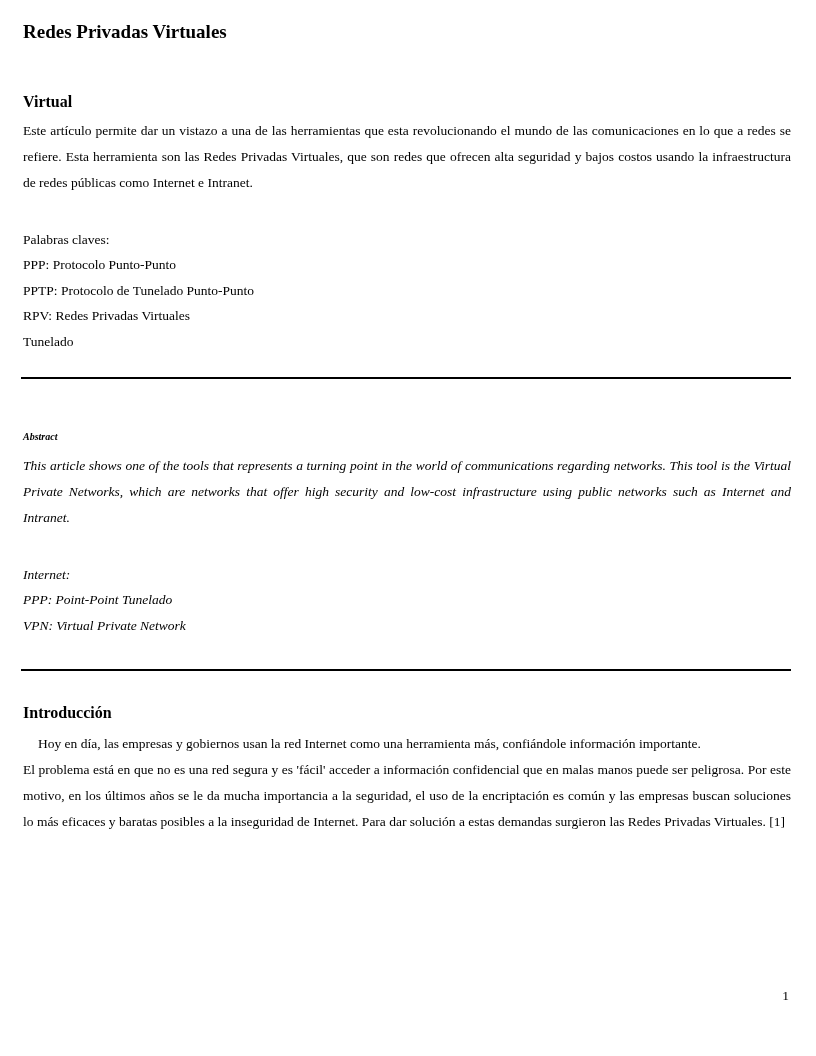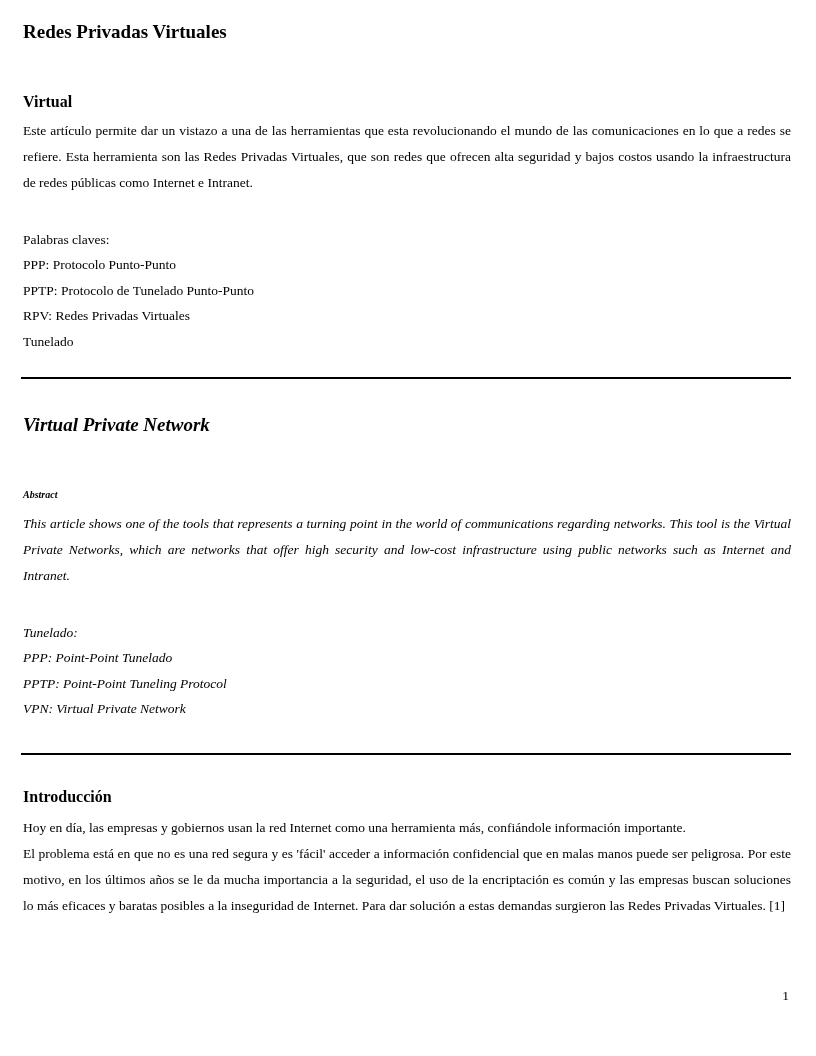--- a/index.html
+++ b/index.html
@@ -65,21 +65,21 @@
   .rule2 { margin-top: 31px; }
   .intro-heading {
     font-size: 16px;
     font-weight: bold;
     line-height: 20px;
     margin: 32px 0 0 0;
   }
   .intro-par1 {
     font-size: 13.5px;
     line-height: 26px;
-    margin: 8px 0 0 0;
+    margin: 8px 0 0 15px;
     text-align: left;
   }
   .intro-par2 {
     font-size: 13.5px;
     line-height: 26px;
     margin: 0;
     text-align: justify;
   }
   .page-number {
     position: absolute;
@@ -102,29 +102,27 @@
   <div class="kw-block">
     <span class="kw-line">Palabras claves:</span>
     <span class="kw-line">PPP: Protocolo Punto-Punto</span>
     <span class="kw-line">PPTP: Protocolo de Tunelado Punto-Punto</span>
     <span class="kw-line">RPV: Redes Privadas Virtuales</span>
     <span class="kw-line">Tunelado</span>
   </div>
 
   <hr class="rule">
 
-  <h1 class="en-title">Virtual Private Network</h1>
 
   <h2 class="en-heading">Abstract</h2>
   <p class="body-par italic">This article shows one of the tools that represents a turning point in the world of communications regarding networks. This tool is the Virtual Private Networks, which are networks that offer high security and low-cost infrastructure using public networks such as Internet and Intranet.</p>
 
   <div class="kw-block italic">
-    <span class="kw-line">Tunelado:</span>
+    <span class="kw-line">Internet:</span>
     <span class="kw-line">PPP: Point-Point Tunelado</span>
-    <span class="kw-line">PPTP: Point-Point Tuneling Protocol</span>
     <span class="kw-line">VPN: Virtual Private Network</span>
   </div>
 
   <hr class="rule rule2">
 
   <h2 class="intro-heading">Introducción</h2>
   <p class="intro-par1">Hoy en día, las empresas y gobiernos usan la red Internet como una herramienta más, confiándole información importante.</p>
   <p class="intro-par2">El problema está en que no es una red segura y es 'fácil' acceder a información confidencial que en malas manos puede ser peligrosa. Por este motivo, en los últimos años se le da mucha importancia a la seguridad, el uso de la encriptación es común y las empresas buscan soluciones lo más eficaces y baratas posibles a la inseguridad de Internet. Para dar solución a estas demandas surgieron las Redes Privadas Virtuales. [1]</p>
 
   <div class="page-number">1</div>

